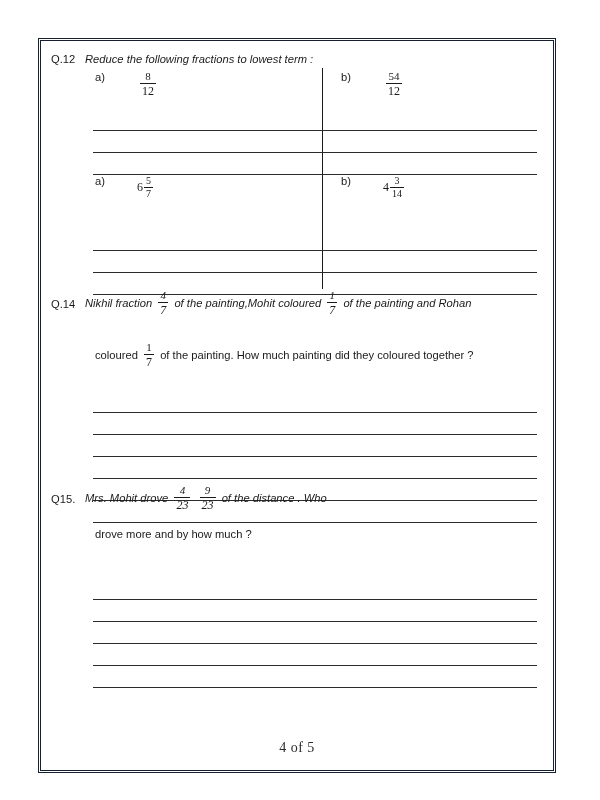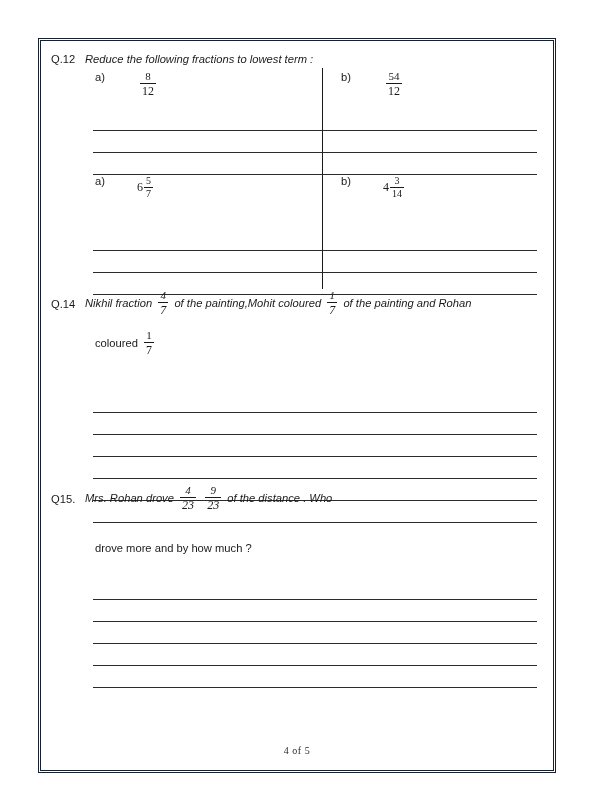--- a/index.html
+++ b/index.html
@@ -148,21 +148,21 @@
     border-bottom: 1px solid #2b2b2b;
   }
 
   
   #page-footer {
     position: absolute;
     left: 0;
     right: 0;
     bottom: 14px;
     text-align: center;
-    font-size: 10px;
+    font-size: 14px;
     font-family: "Liberation Serif", serif;
     color: #2b2b2b;
     letter-spacing: 0.5px;
   }
 </style>
 </head>
 <body>
 
 <div id="worksheet-page">
   <div id="page-body">
@@ -250,56 +250,57 @@
           </span>
           <span>of the painting,Mohit coloured</span>
           <span class="frac">
             <span class="num">1</span>
             <span class="den">7</span>
           </span>
           <span>of the painting and Rohan</span>
         </span>
       </div>
 
-      <div class="q-text-line2" style="margin-top:14px;">
+      <div class="q-text-line2" style="margin-top:26px;">
         <span>coloured</span>
         <span class="frac">
           <span class="num">1</span>
           <span class="den">7</span>
         </span>
+        <span>of the painting. How much painting did they coloured together ?</span>
       </div>
 
       <div class="answer-lines" style="top:100px;">
         <div class="answer-line"></div>
         <div class="answer-line"></div>
         <div class="answer-line"></div>
         <div class="answer-line"></div>
         <div class="answer-line"></div>
         <div class="answer-line"></div>
       </div>
     </div>
 
     <div class="question" style="top:445px;">
       <div class="q-head">
         <span class="q-label">Q15.</span>
         <span class="q-text">
-          <span>Mrs. Rohan drove</span>
+          <span>Mrs. Mohit drove</span>
           <span class="frac">
             <span class="num">4</span>
             <span class="den">23</span>
           </span>
           <span class="frac">
             <span class="num">9</span>
             <span class="den">23</span>
           </span>
           <span>of the distance . Who</span>
         </span>
       </div>
 
-      <div class="q-text-line2" style="margin-top:28px;">drove more and by how much ?</div>
+      <div class="q-text-line2" style="margin-top:14px;">drove more and by how much ?</div>
 
       <div class="answer-lines" style="top:92px;">
         <div class="answer-line"></div>
         <div class="answer-line"></div>
         <div class="answer-line"></div>
         <div class="answer-line"></div>
         <div class="answer-line"></div>
       </div>
     </div>
 

